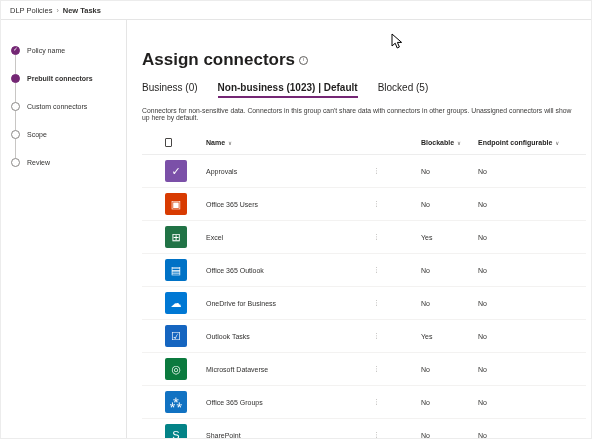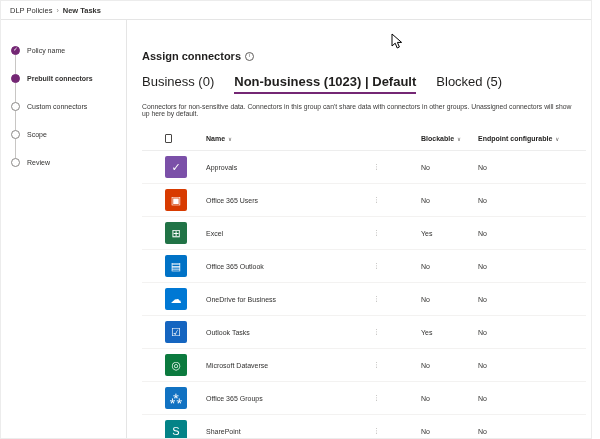--- a/index.html
+++ b/index.html
@@ -18,25 +18,25 @@
   .step { position:relative; display:flex; align-items:center; height:28px; padding-left:10px; cursor:pointer; }
   .step .circle { width:9px; height:9px; border-radius:50%; flex-shrink:0; display:flex; align-items:center; justify-content:center; font-size:5.5px; line-height:1; color:#fff; background:#fff; border:1px solid #8a8886; position:relative; z-index:1; }
   .step.completed .circle, .step.current .circle { background:#742774; border-color:#742774; }
   .step .lbl { margin-left:7px; font-size:7px; color:#323130; white-space:nowrap; }
   .step.current .lbl { font-weight:bold; }
   .step::after { content:""; position:absolute; left:14px; top:19px; width:1px; height:19px; background:#c8c6c4; }
   .step:last-child::after { display:none; }
 
   .main { flex:1; padding-left:15px; position:relative; }
   .title-row { margin-top:30px; display:flex; align-items:center; gap:4px; }
-  .title { font-size:11px; font-weight:600; color:#201f1e; }
+  .title { font-size:17px; font-weight:600; color:#201f1e; }
   .info { width:9px; height:9px; border:1px solid #605e5c; border-radius:50%; font-size:5.5px; line-height:1; color:#605e5c; display:flex; align-items:center; justify-content:center; cursor:pointer; }
 
   .tabs { margin-top:12px; display:flex; gap:20px; }
-  .tab { font-size:13px; padding-bottom:5px; color:#201f1e; position:relative; cursor:pointer; white-space:nowrap; }
+  .tab { font-size:10px; padding-bottom:5px; color:#201f1e; position:relative; cursor:pointer; white-space:nowrap; }
   .tab.selected { font-weight:bold; }
   .tab.selected::after { content:""; position:absolute; left:0; right:0; bottom:0; height:2px; background:#742774; }
 
   .desc { margin-top:9px; font-size:6.8px; color:#3b3a39; padding-right:12px; }
 
   .table { margin-top:10px; margin-right:5px; }
   .thead, .trow { display:grid; grid-template-columns:64px 167px 48px 57px 1fr; align-items:center; }
   .thead { height:24px; font-size:7px; font-weight:bold; color:#201f1e; border-bottom:1px solid #ededed; }
   .trow { height:33px; border-bottom:1px solid #f3f2f1; font-size:7px; color:#323130; cursor:pointer; }
   .icon-cell { padding-left:23px; display:flex; align-items:center; }

